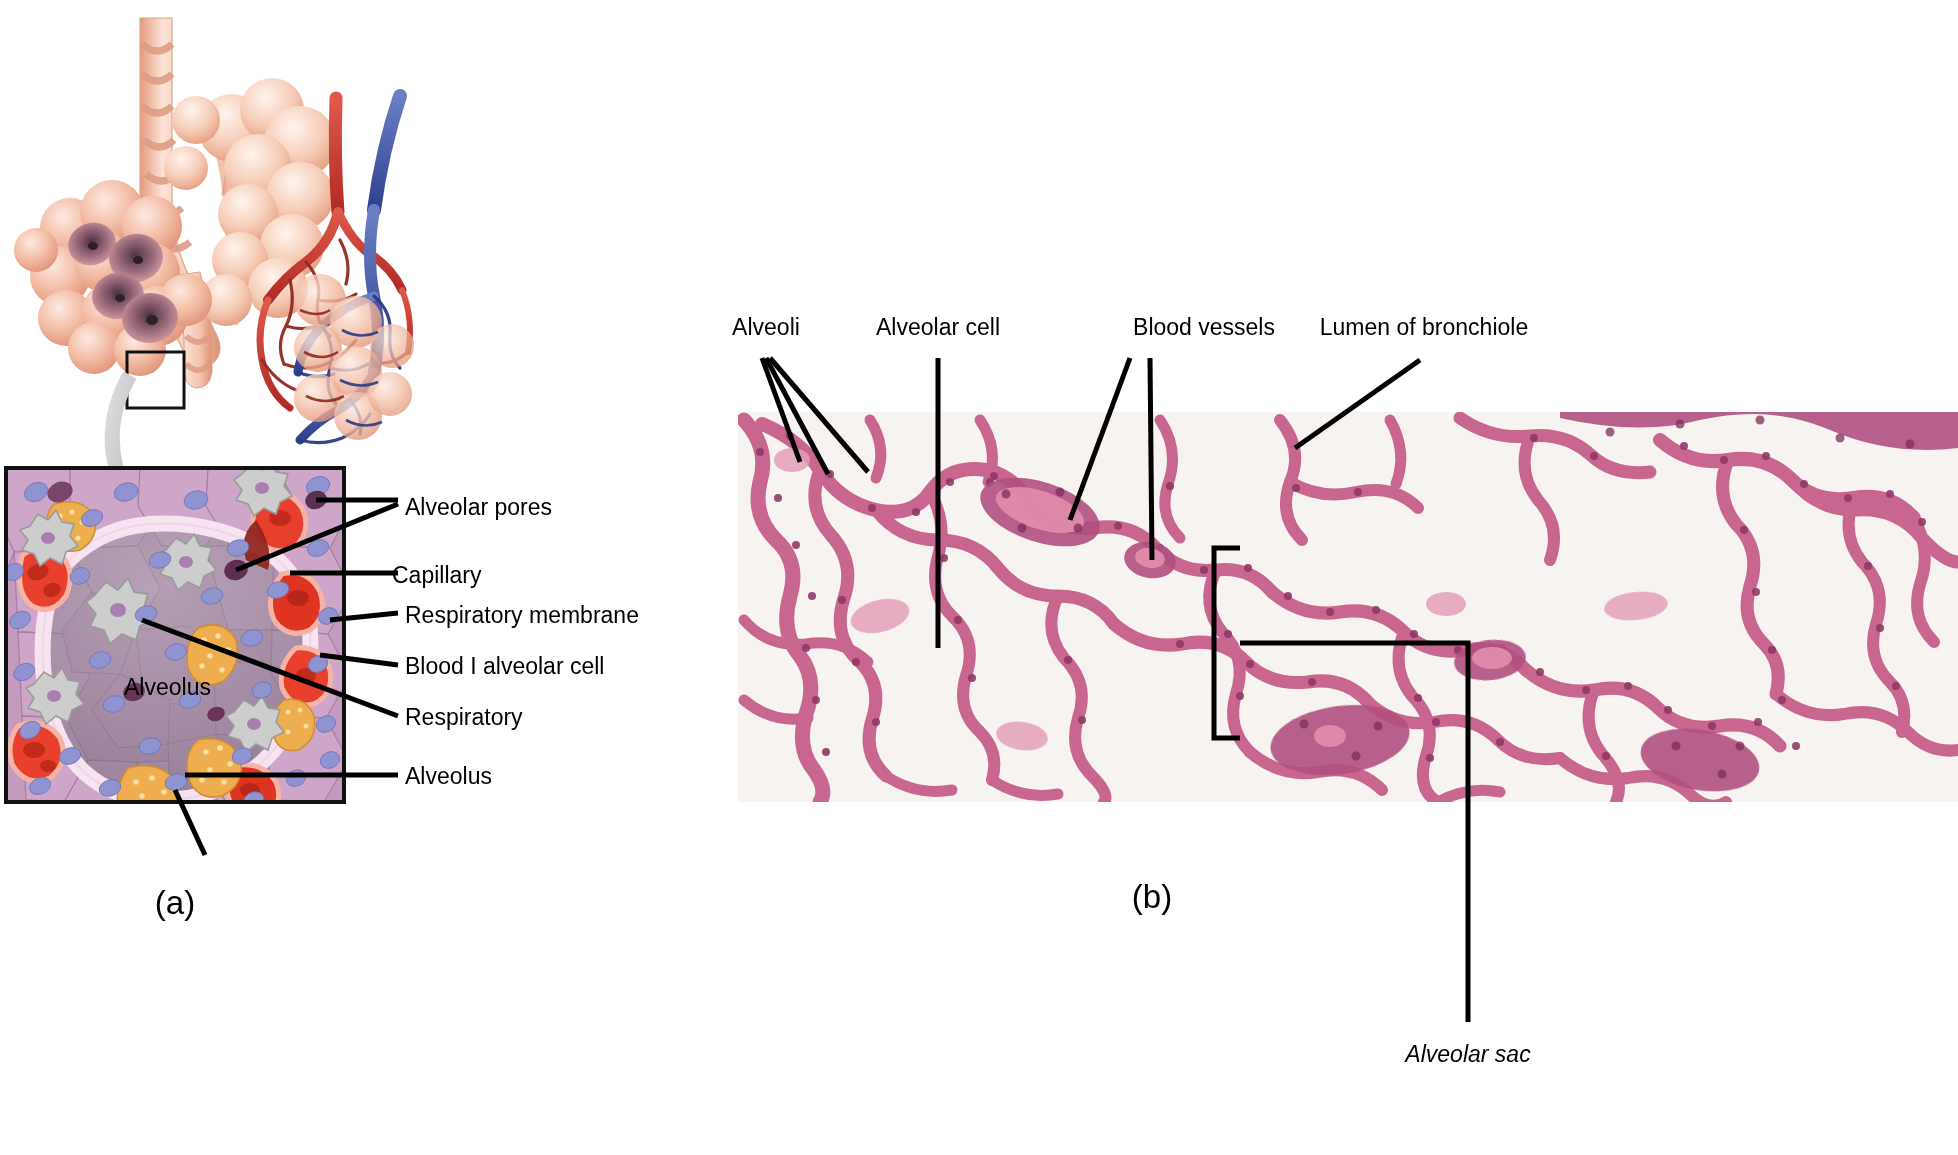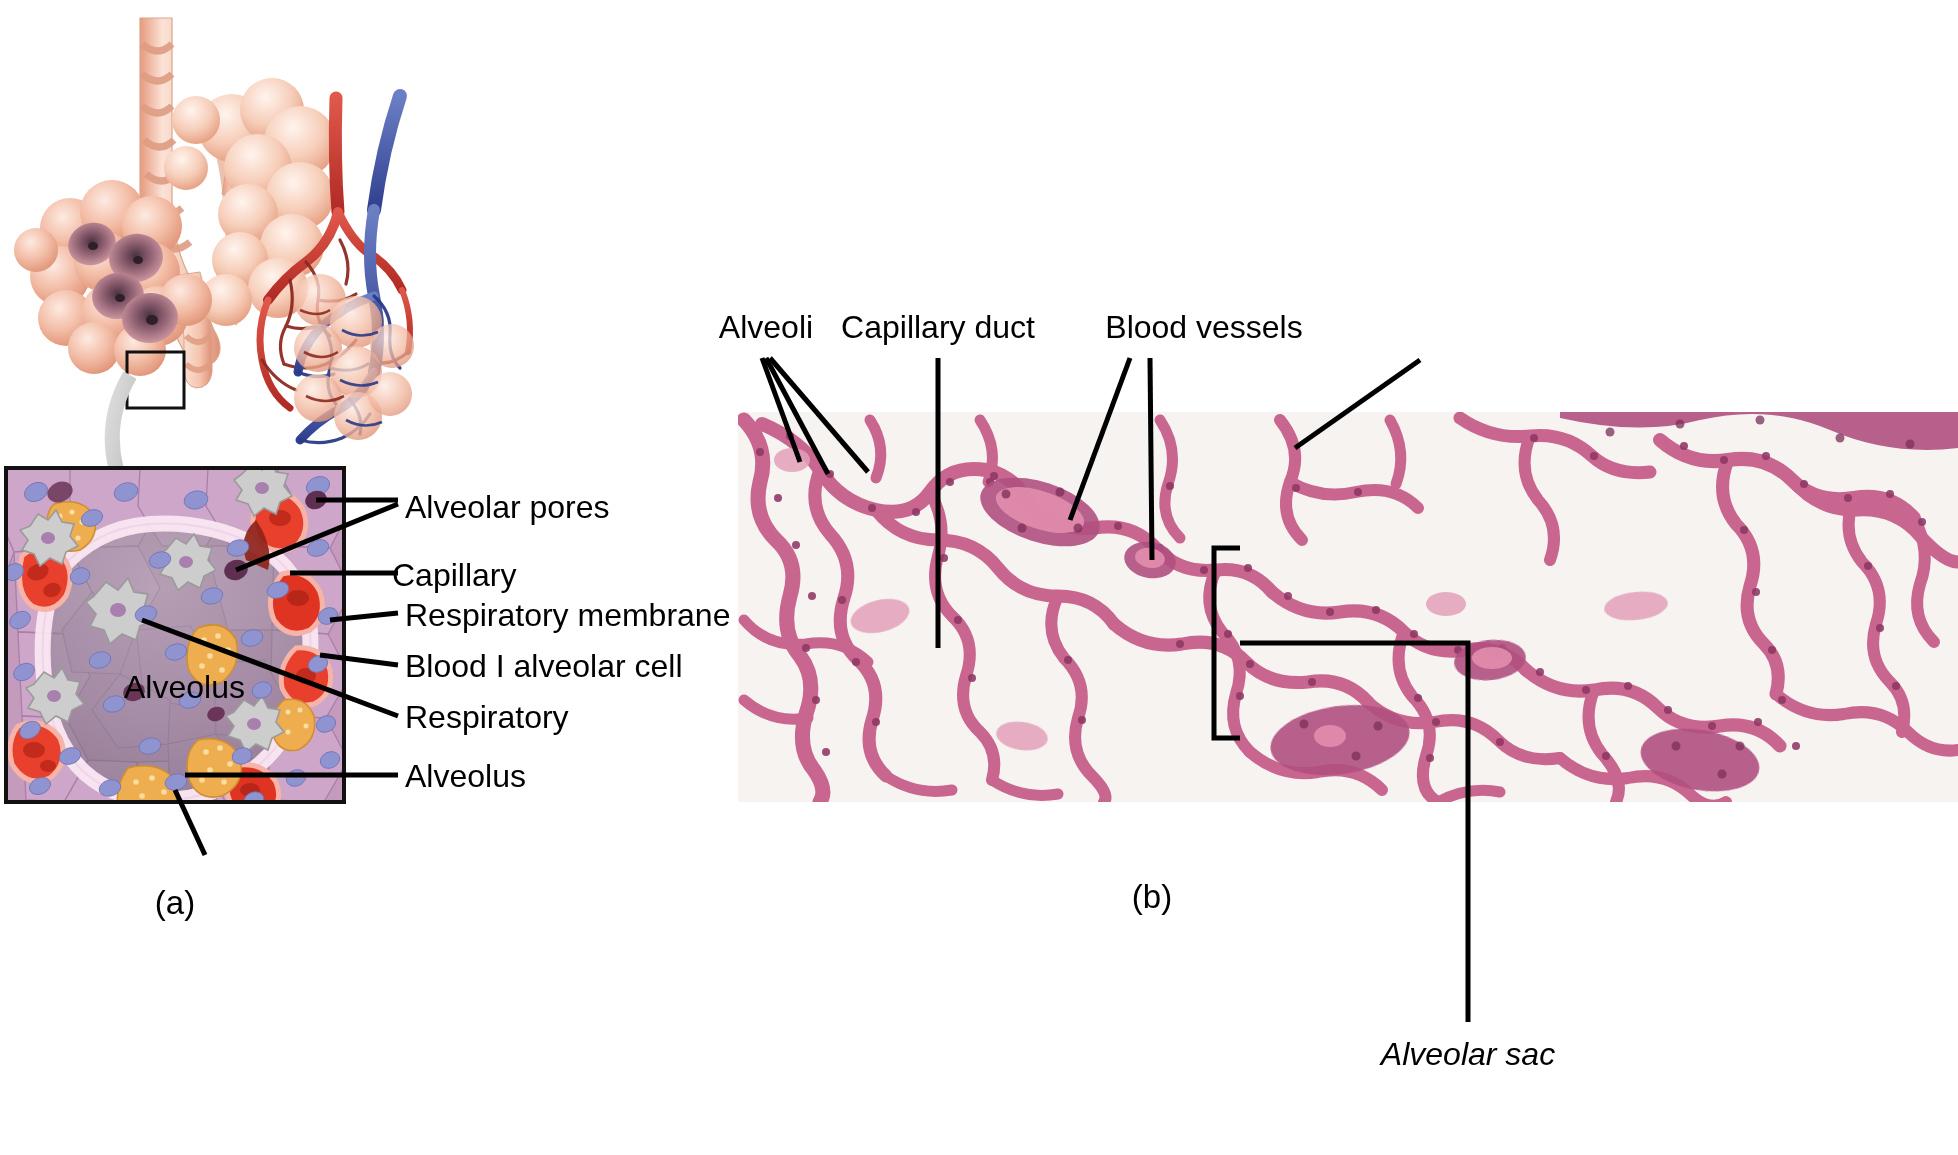--- a/index.html
+++ b/index.html
@@ -1,19 +1,19 @@
 <!DOCTYPE html>
 <html><head>
 <meta charset="utf-8">
 <style>
   html,body{margin:0;padding:0;background:#fff;}
   body{width:1958px;height:1155px;position:relative;overflow:hidden;
        font-family:"Liberation Sans",sans-serif;color:#000;}
   .fig{position:absolute;inset:0;}
-  .lbl{position:absolute;font-size:32px;line-height:38px;white-space:pre;color:#000;}
+  .lbl{position:absolute;font-size:23px;line-height:38px;white-space:pre;color:#000;}
   .lbl.c{transform:translateX(-50%);}
   .cap{position:absolute;font-size:33px;color:#000;transform:translateX(-50%);}
   svg{position:absolute;top:0;left:0;overflow:visible;}
   .ln{stroke:#000;fill:none;}
 </style>
 </head>
 <body>
 
 <div class="fig">
 
@@ -589,18 +589,19 @@
       <line x1="938" y1="358" x2="938" y2="648"></line>
       <line x1="1130" y1="358" x2="1070" y2="520"></line>
       <line x1="1150" y1="358" x2="1152" y2="560"></line>
       <line x1="1420" y1="360" x2="1295" y2="448"></line>
       <polyline points="1240,548 1214,548 1214,738 1240,738" fill="none"></polyline>
       <polyline points="1240,643 1468,643 1468,1022" fill="none"></polyline>
     </g>
   </svg>
 
   <div class="lbl c" style="left:766px;top:308px;">Alveoli</div>
-  <div class="lbl c" style="left:938px;top:308px;">Capillary duct</div>
+  <div class="lbl c" style="left:938px;top:308px;">Alveolar cell</div>
   <div class="lbl c" style="left:1156px;top:308px;margin-left:48px;">Blood vessels</div>
+  <div class="lbl c" style="left:1424px;top:308px;">Lumen of bronchiole</div>
   <div class="lbl c" style="left:1468px;top:1035px;font-style:italic;">Alveolar sac</div>
   <div class="cap" style="left:1152px;top:878px;">(b)</div>
 
 </div>
 
 </body></html>

